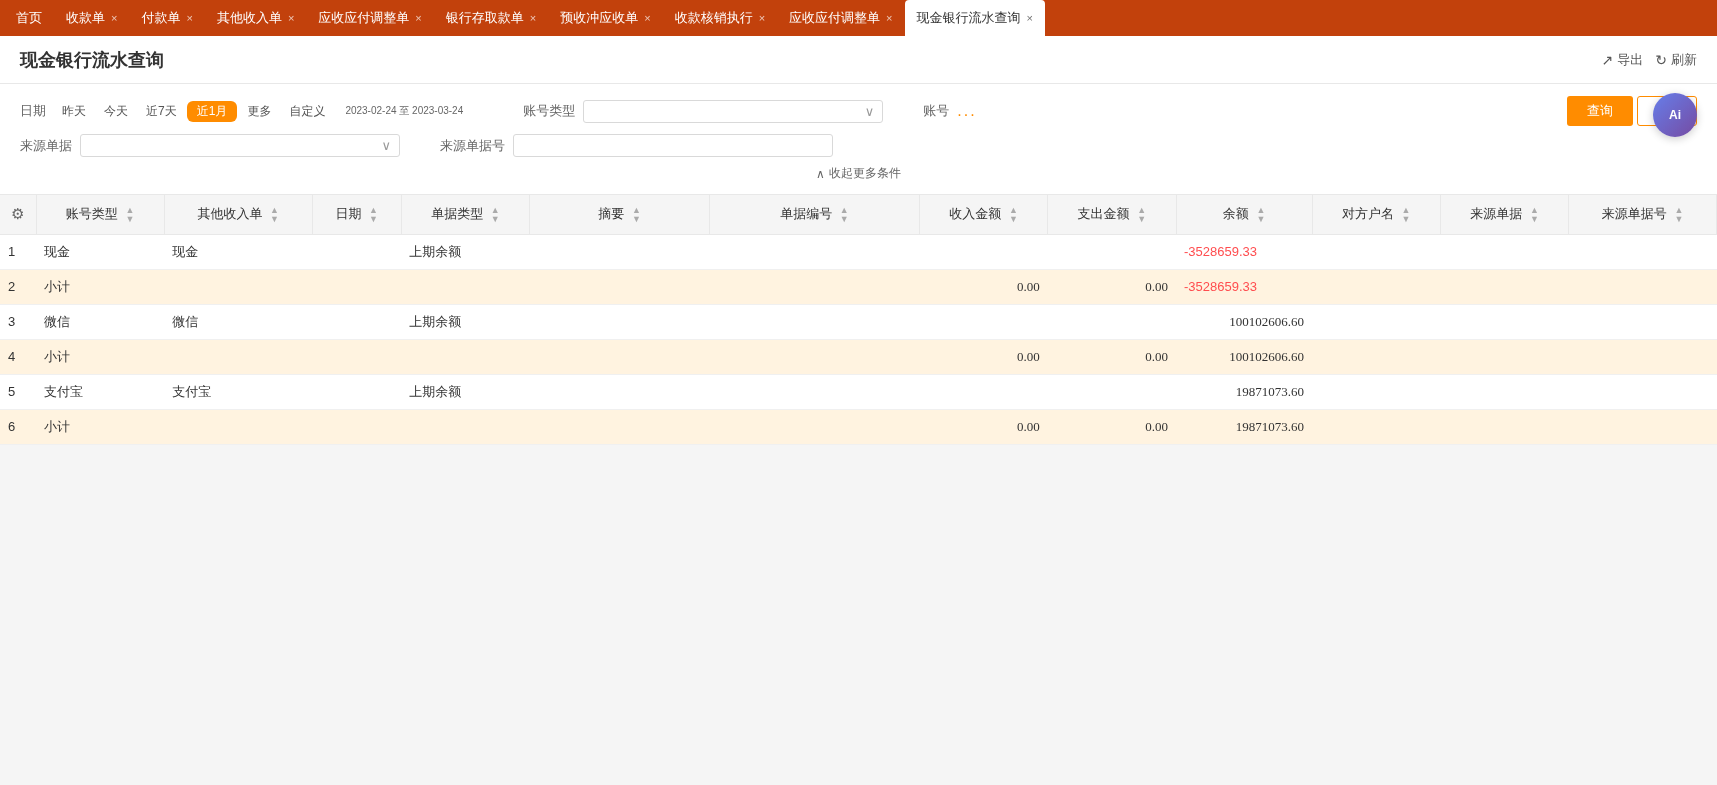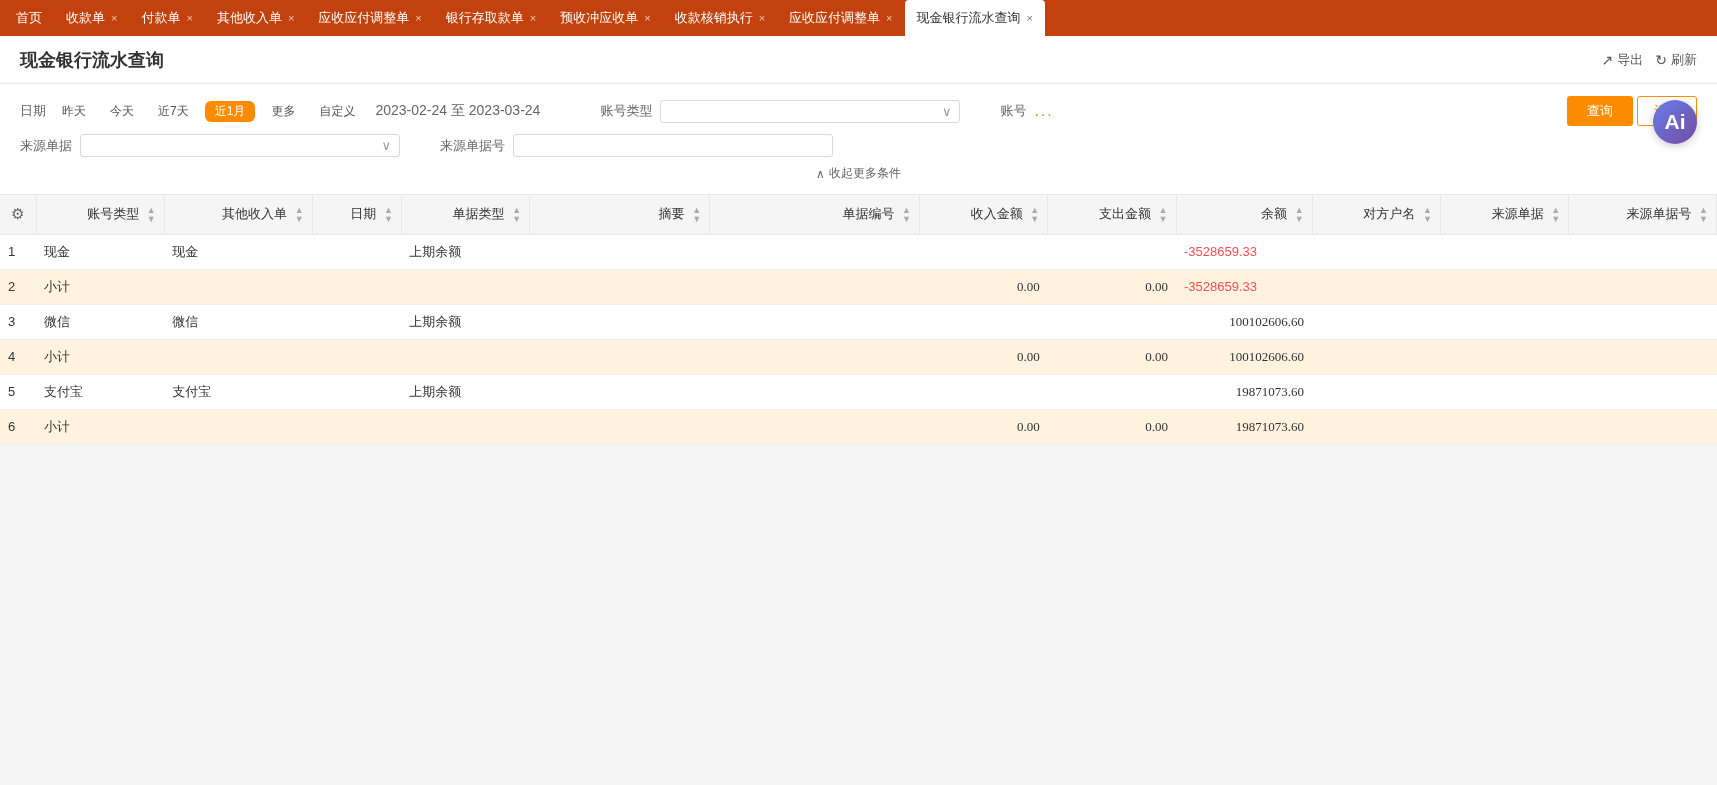--- a/index.html
+++ b/index.html
@@ -91,37 +91,37 @@
       gap: 8px;
     }
     .filter-label {
       color: #666;
       font-size: 13px;
       white-space: nowrap;
     }
     .date-options {
       display: flex;
       align-items: center;
-      gap: 8px;
+      gap: 2px;
     }
     .date-btn {
       padding: 2px 8px;
       border-radius: 3px;
       cursor: pointer;
       font-size: 12px;
       color: #555;
     }
     .date-btn.active {
       background: #ff8c00;
       color: #fff;
       border-radius: 6px;
       padding: 2px 10px;
     }
     .date-range {
-      font-size: 14px;
+      font-size: 10px;
       color: #666;
       margin-left: 4px;
     }
     .filter-select {
       display: flex;
       align-items: center;
       border: 1px solid #d9d9d9;
       border-radius: 3px;
       padding: 3px 8px;
       background: #fff;
@@ -188,21 +188,21 @@
       width: 100%;
       border-collapse: collapse;
       font-size: 13px;
     }
     thead tr {
       background: #f5f5f5;
       border-bottom: 1px solid #e8e8e8;
     }
     thead th {
       padding: 10px 8px;
-      text-align: right;
+      text-align: center;
       font-weight: normal;
       color: #333;
       white-space: nowrap;
       border-right: 1px solid #e8e8e8;
       position: relative;
     }
     thead th .sort-icons {
       display: inline-flex;
       flex-direction: column;
       margin-left: 4px;
@@ -235,30 +235,30 @@
     }
     .settings-col {
       width: 36px;
       text-align: center;
     }
     .gear-icon { cursor: pointer; color: #666; font-size: 15px; }
 
     .ai-badge {
       position: fixed;
       right: 20px;
-      top: 100px;
+      top: 93px;
       background: linear-gradient(135deg, #667eea 0%, #764ba2 100%);
       color: white;
       border-radius: 50%;
       width: 44px;
       height: 44px;
       display: flex;
       align-items: center;
       justify-content: center;
-      font-size: 21px;
+      font-size: 12px;
       font-weight: bold;
       cursor: pointer;
       box-shadow: 0 2px 8px rgba(0,0,0,0.2);
     }
   </style>
 </head>
 <body>
 
 <div class="top-nav">
   <div class="nav-home">首页</div>

